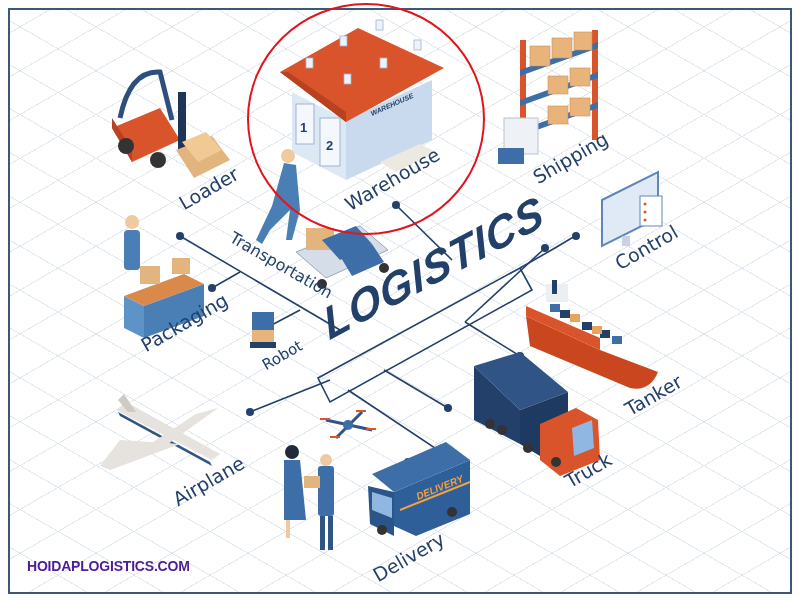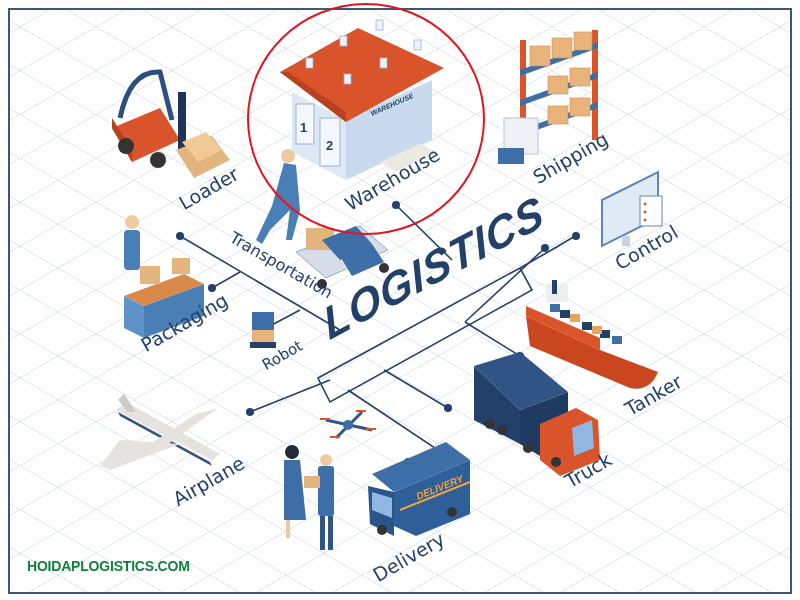--- a/index.html
+++ b/index.html
@@ -4,21 +4,21 @@
 <style>
   html,body{margin:0;padding:0;}
   body{width:800px;height:600px;overflow:hidden;background:#ffffff;position:relative;font-family:"DejaVu Sans",sans-serif;}
   .frame{position:absolute;left:8px;top:8px;width:784px;height:586px;border:2px solid #3c5778;box-sizing:border-box;}
   .grid{position:absolute;left:10px;top:10px;width:780px;height:582px;overflow:hidden;
     background-image:
       repeating-linear-gradient(30deg, rgba(205,215,228,0.55) 0 1px, transparent 1px 38px),
       repeating-linear-gradient(-30deg, rgba(205,215,228,0.55) 0 1px, transparent 1px 38px);}
   svg.main{position:absolute;left:0;top:0;}
   .lbl{position:absolute;color:#23406a;font-family:"DejaVu Sans",sans-serif;font-size:19px;white-space:nowrap;transform-origin:left bottom;}
-  .brand{position:absolute;left:27px;top:558px;font-family:"Liberation Sans",sans-serif;font-weight:bold;font-size:14px;color:#15803d;letter-spacing:-0.2px;text-align:right;}
+  .brand{position:absolute;left:27px;top:558px;font-family:"Liberation Sans",sans-serif;font-weight:bold;font-size:14px;color:#4c1d95;letter-spacing:-0.2px;text-align:right;}
   .center-title{position:absolute;left:332px;top:300px;font-family:"Liberation Sans",sans-serif;font-weight:bold;font-style:italic;font-size:44px;color:#23406a;transform:rotate(-28deg) skewX(-12deg);transform-origin:left bottom;letter-spacing:1px;}
   .highlight{position:absolute;left:247px;top:3px;width:238px;height:232px;border:2.5px solid #e0161e;border-radius:50%;box-sizing:border-box;}
 </style>
 </head>
 <body>
 
 <div class="frame"></div>
 <div class="grid"></div>
 
 <svg class="main" width="800" height="600" viewBox="0 0 800 600">

